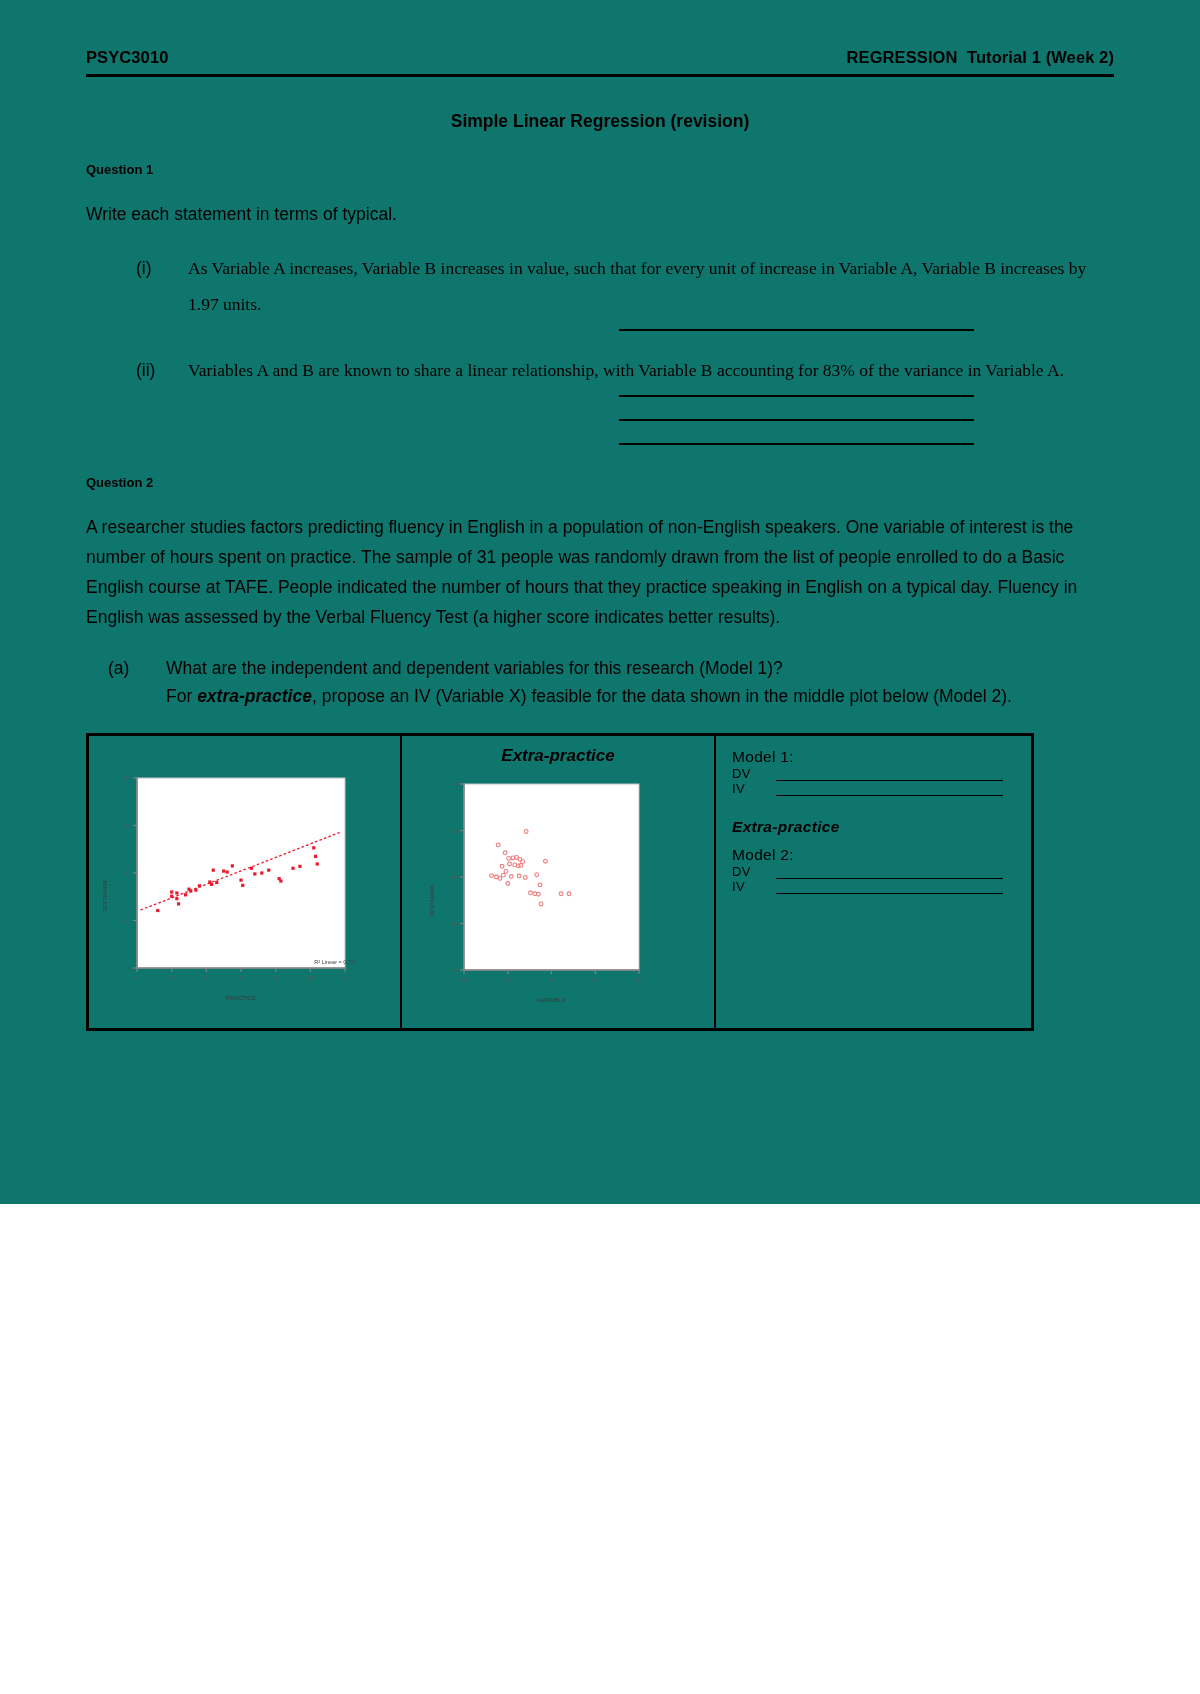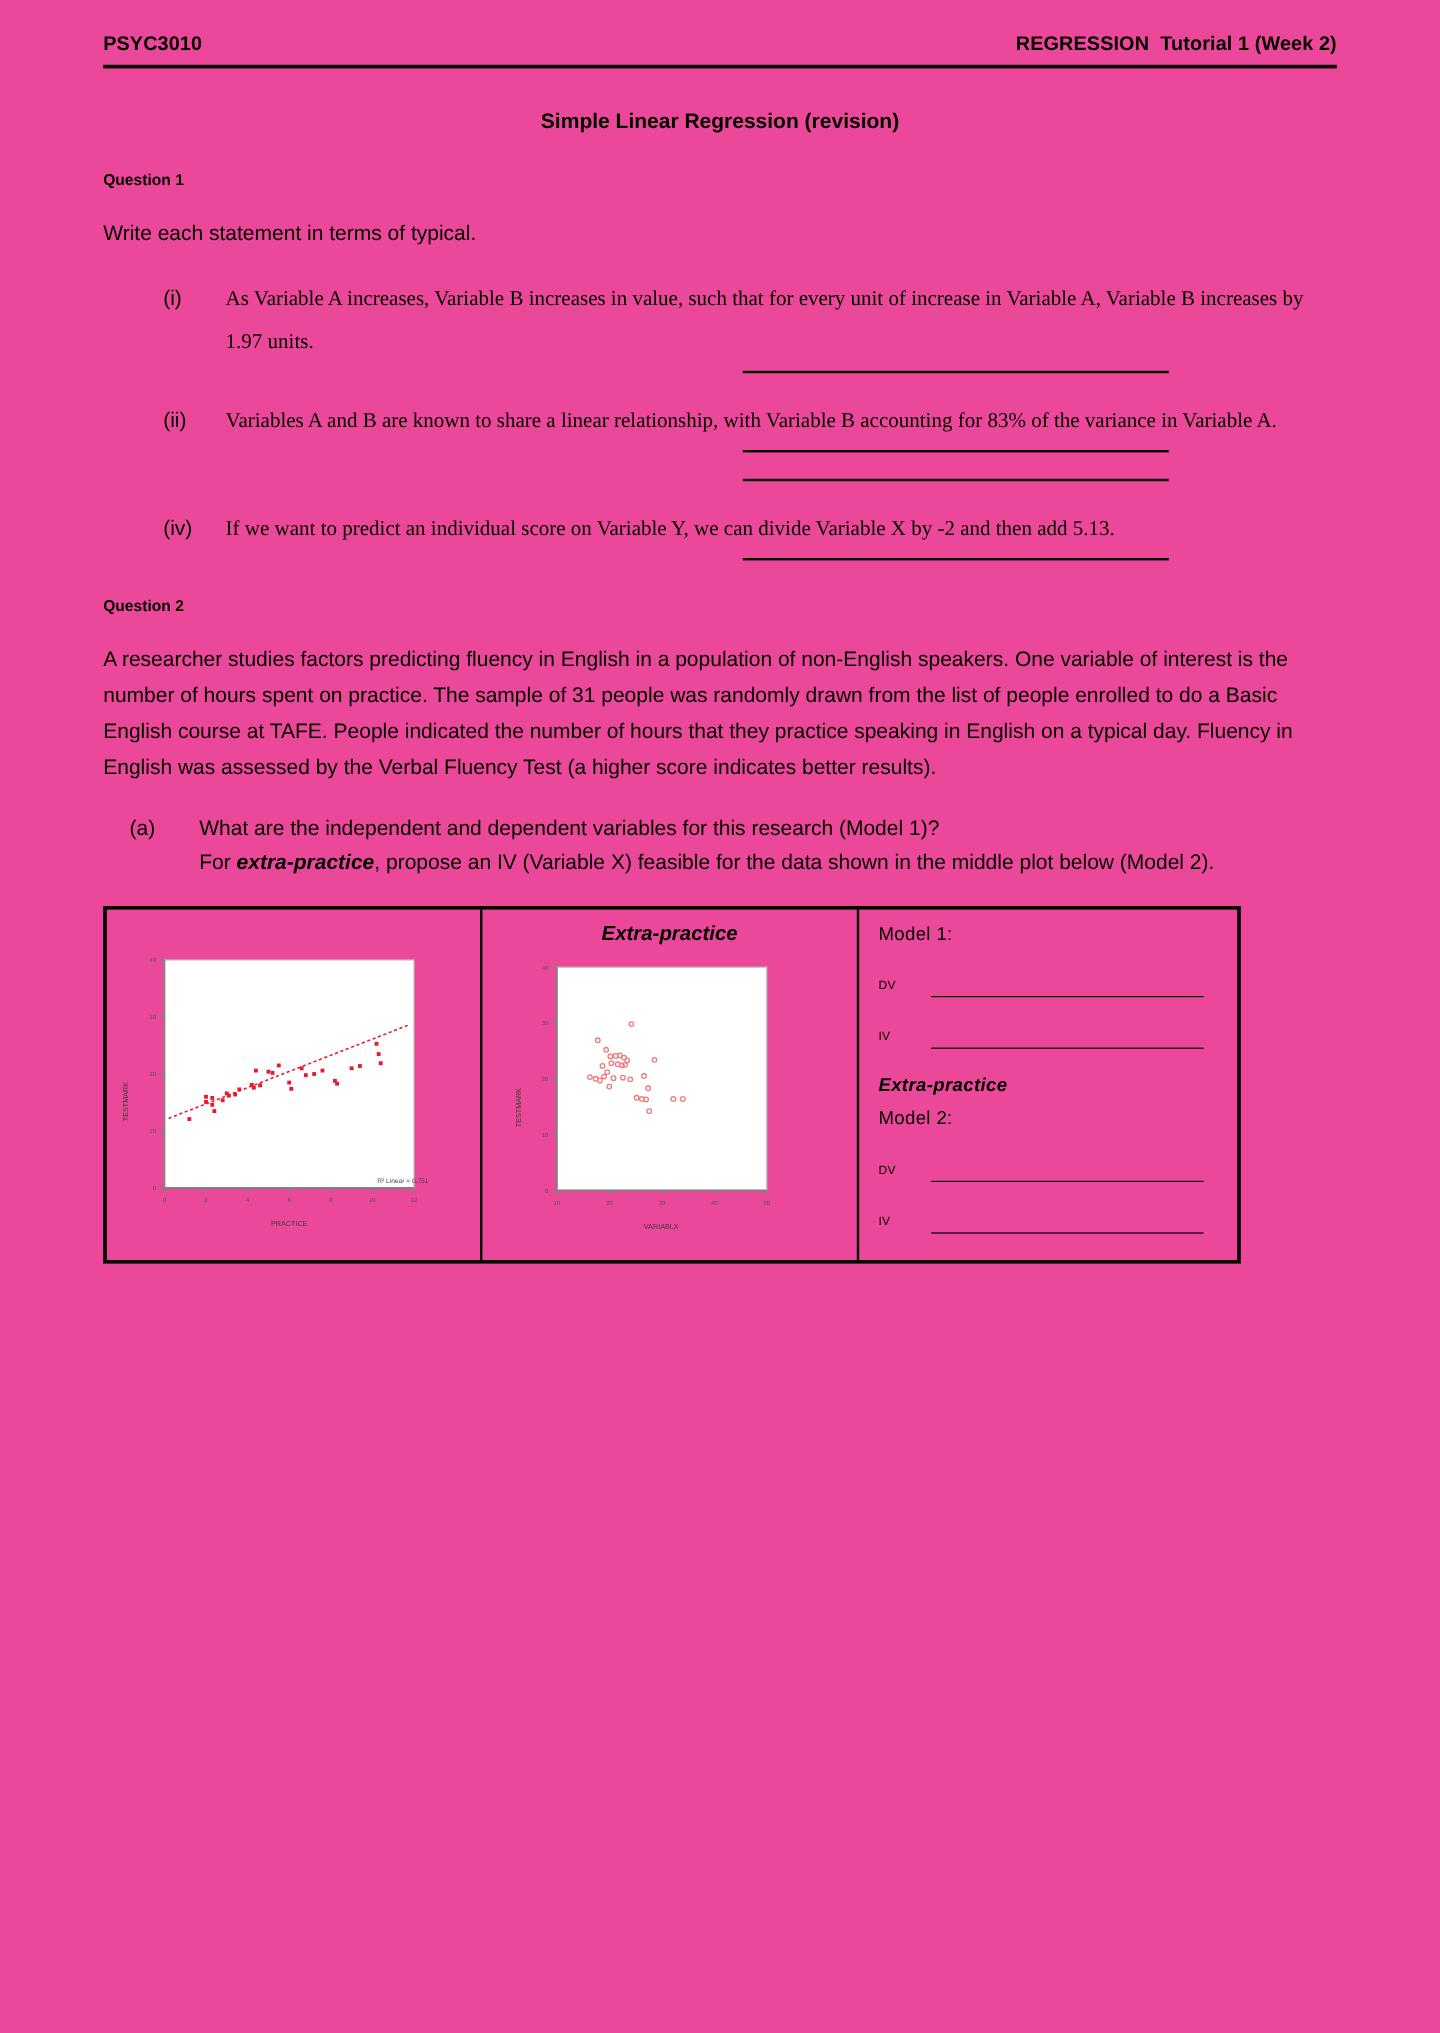--- a/index.html
+++ b/index.html
@@ -7,24 +7,24 @@
     padding: 0;
     background: #ffffff;
   }
   body {
     font-family: "Liberation Sans", sans-serif;
     color: #000000;
   }
   .page {
     position: relative;
     width: 1200px;
-    height: 1694px;
-    background: #ec4899;
+    height: 1204px;
+    background: #0f766e;
     box-sizing: border-box;
-    padding: 28px 86px 0 86px;
+    padding: 48px 86px 0 86px;
     overflow: hidden;
   }
   
   .header {
     display: flex;
     justify-content: space-between;
     align-items: flex-end;
     font-weight: bold;
     font-size: 16.5px;
     letter-spacing: 0.1px;
@@ -114,22 +114,22 @@
     text-align: center;
     font-weight: bold;
     font-style: italic;
     font-size: 17px;
     margin-top: 10px;
   }
   
   .ans-line {
     display: flex;
     align-items: flex-start;
-    font-size: 10px;
-    margin-top: 28px;
+    font-size: 13px;
+    margin-top: 0;
     letter-spacing: 0.3px;
   }
   .ans-label { width: 44px; flex: 0 0 44px; }
   .ans-blank {
     flex: 1 1 auto;
     border-bottom: 1.8px solid #000;
     height: 14px;
     margin-right: 28px;
   }
   .ans-head {
@@ -180,24 +180,20 @@
     <div class="answer-rule"></div>
 
     <div class="ritem">
       <span class="marker">(ii)</span>
       <span class="rtext">Variables A and B are known to share a linear relationship, with Variable B accounting for 83% of the variance in Variable A.</span>
     </div>
     <div class="answer-rule"></div>
 
     <div class="answer-rule"></div>
 
-    <div class="ritem">
-      <span class="marker">(iv)</span>
-      <span class="rtext">If we want to predict an individual score on Variable Y, we can divide Variable X by -2 and then add 5.13.</span>
-    </div>
     <div class="answer-rule wide"></div>
   </div>
 
   <div class="qhead">Question 2</div>
   <p class="para tight">A researcher studies factors predicting fluency in English in a population of non-English speakers. One variable of interest is the number of hours spent on practice. The sample of 31 people was randomly drawn from the list of people enrolled to do a Basic English course at TAFE. People indicated the number of hours that they practice speaking in English on a typical day. Fluency in English was assessed by the Verbal Fluency Test (a higher score indicates better results).</p>
 
   <div class="aitem">
     <span class="marker">(a)</span>
     <span class="atext">
       <span>What are the independent and dependent variables for this research (Model 1)?</span><br>

